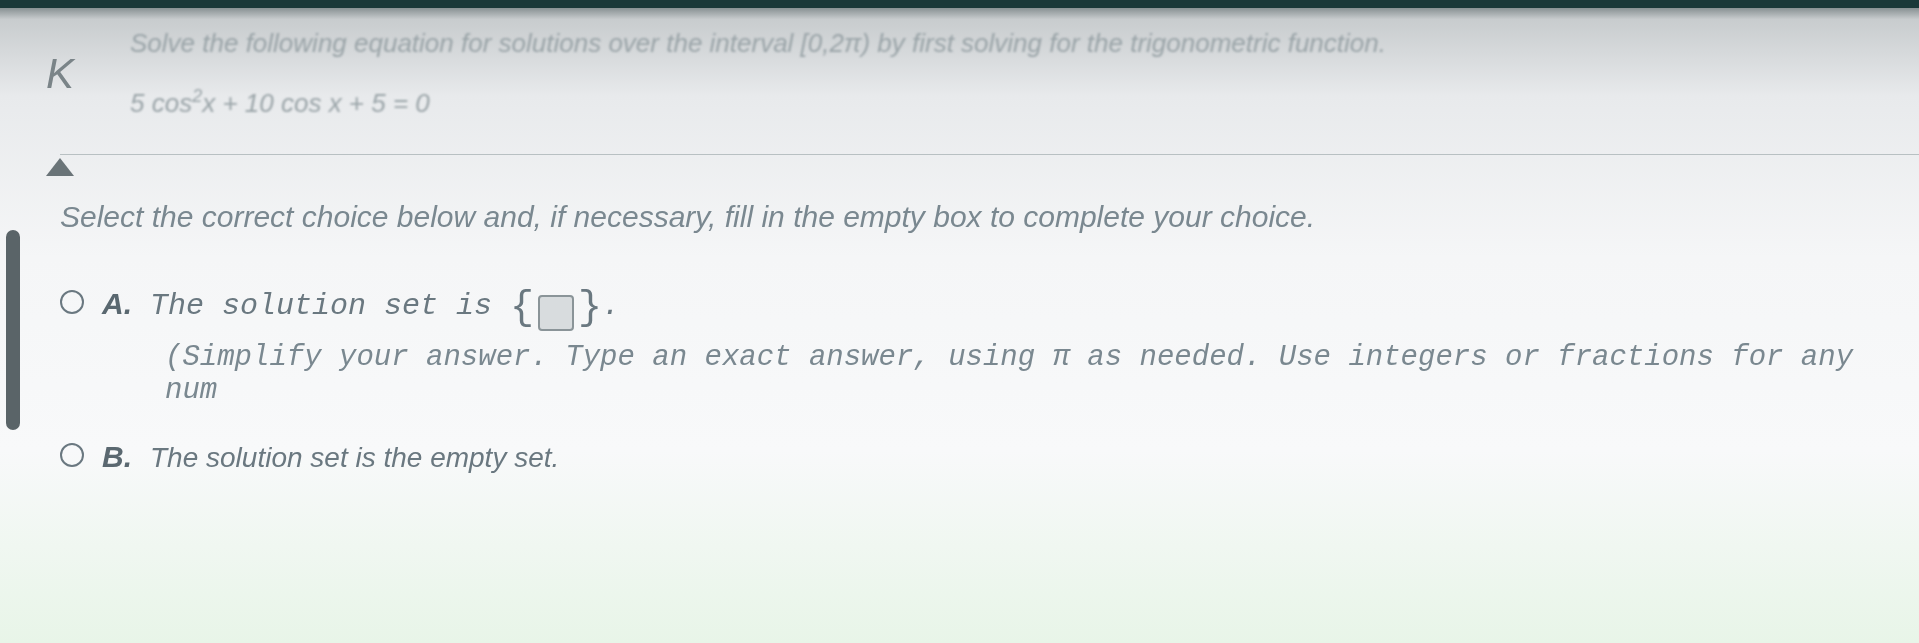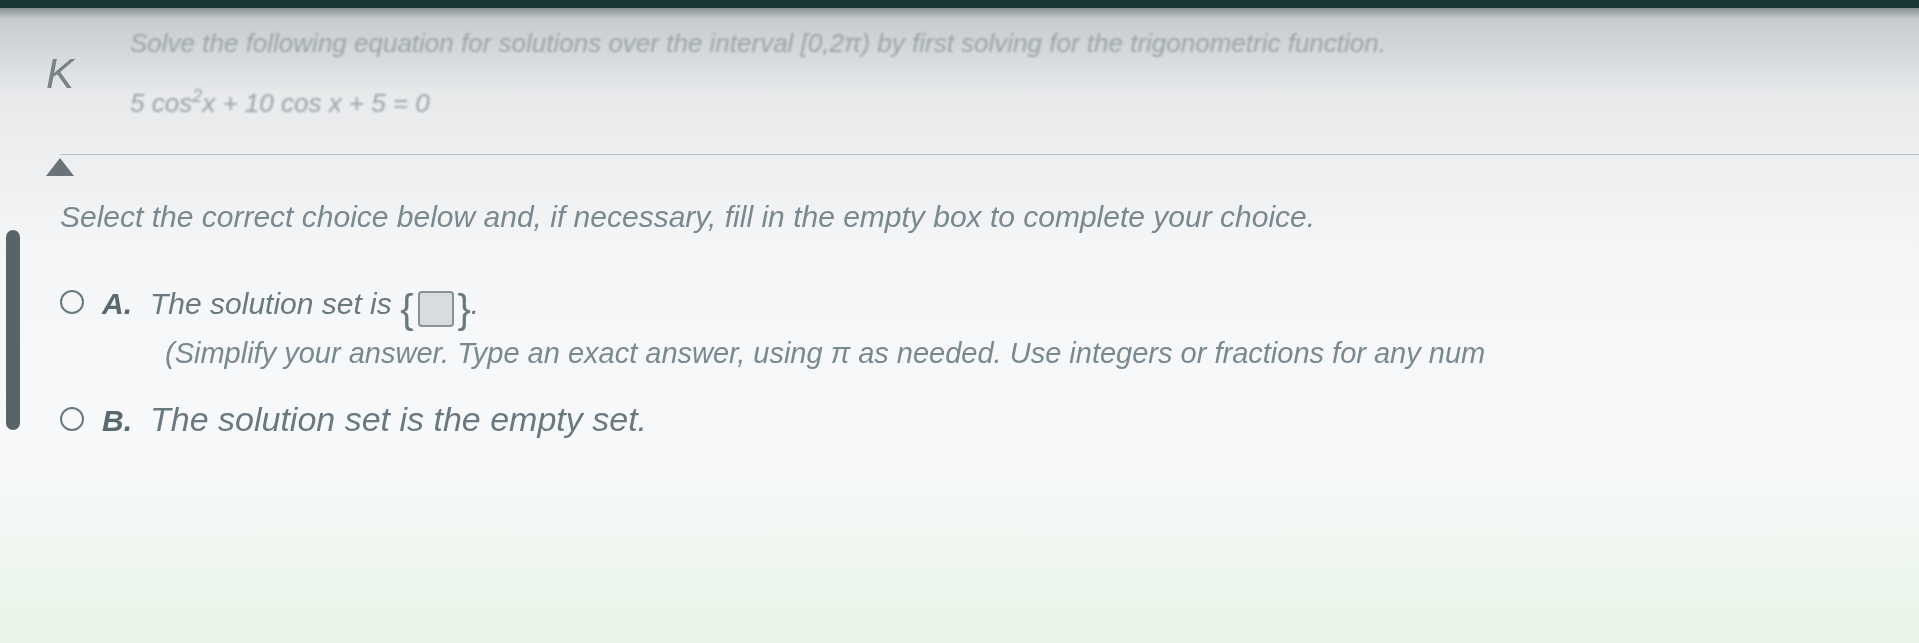--- a/index.html
+++ b/index.html
@@ -134,22 +134,23 @@
       font-weight: bold;
       margin-right: 18px;
       min-width: 30px;
     }
     
     .choice-text {
       color: #6a7880;
       font-size: 30px;
       font-style: italic;
       display: flex;
-      align-items: flex-end;
+      align-items: flex-start;
       flex-wrap: wrap;
+      font-family: Liberation Mono, monospace;
     }
     
     .brace {
       font-size: 40px;
       font-style: normal;
       color: #6a7880;
       line-height: 0.8;
       position: relative;
       top: 4px;
     }
@@ -163,35 +164,36 @@
       background: #d8dcde;
       margin: 0 4px;
       position: relative;
       top: 6px;
       cursor: text;
     }
     
     .hint-row {
       margin-left: 105px;
       margin-top: 16px;
+      font-family: Liberation Mono, monospace;
     }
     
     .hint-text {
       color: #7a8890;
       font-size: 29px;
       font-style: italic;
     }
     
     .choice-b-row {
       margin-top: 30px;
     }
     
     .choice-b-text {
       color: #6a7880;
-      font-size: 34px;
+      font-size: 28px;
       font-style: italic;
     }
     
     .left-scroll {
       position: absolute;
       left: 6px;
       top: 230px;
       width: 14px;
       height: 200px;
       background: #5a6468;

